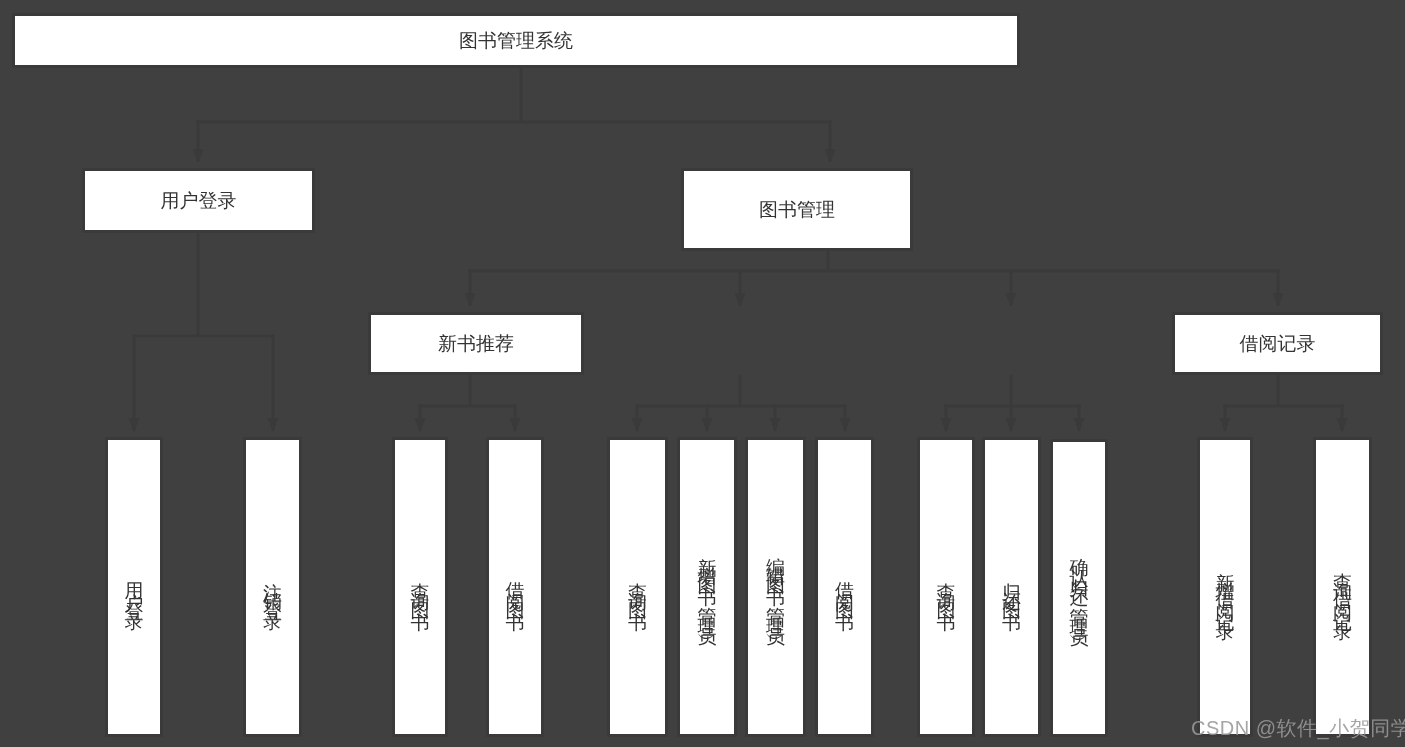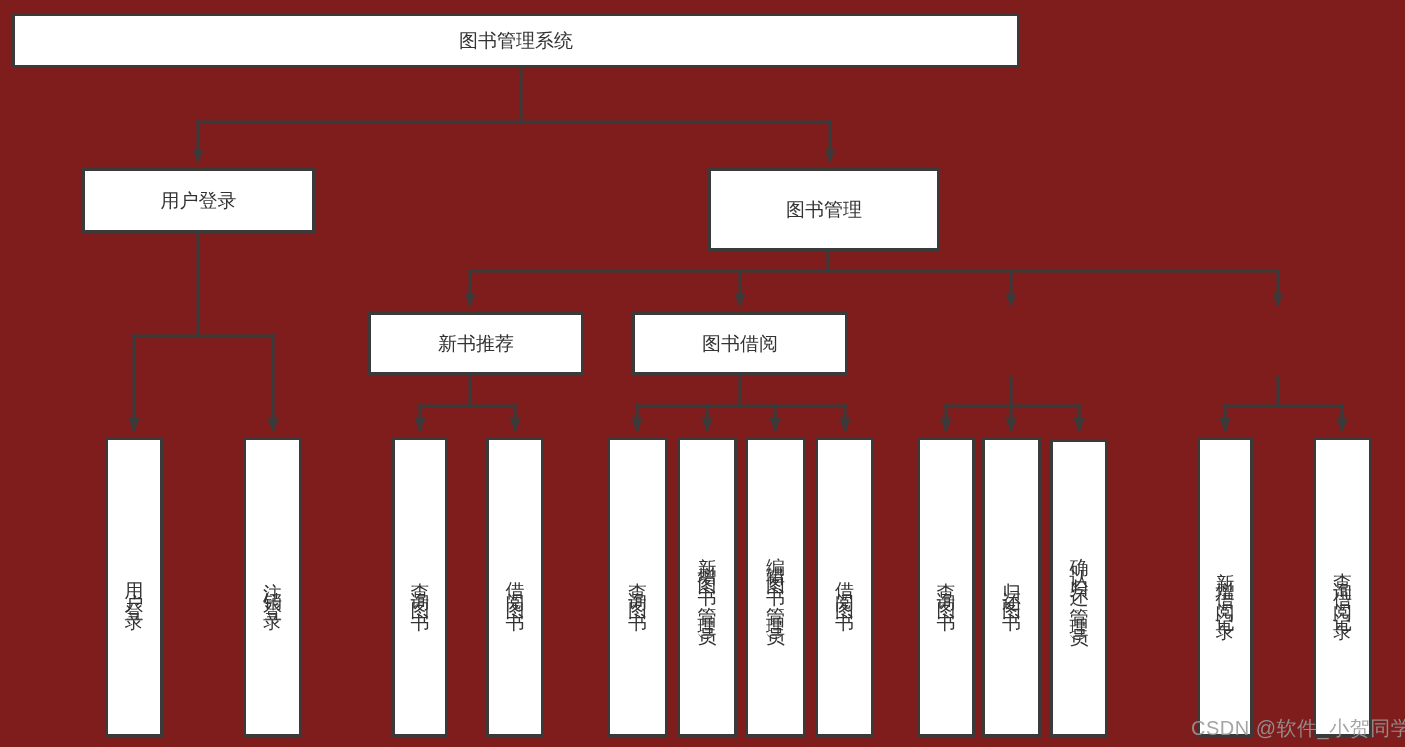--- a/index.html
+++ b/index.html
@@ -1,20 +1,20 @@
 <!DOCTYPE html>
 <html><head>
 <meta charset="utf-8">
 <style>
   html, body { margin: 0; padding: 0; background: #ffffff; }
   .stage {
     position: relative;
     width: 1405px;
     height: 747px;
-    background: #7f1d1d;
+    background: #404040;
     font-family: "Liberation Sans", "DejaVu Sans", sans-serif;
     color: #333333;
     overflow: hidden;
   }
   svg.wires { position: absolute; left: 0; top: 0; }
   .node {
     position: absolute;
     box-sizing: border-box;
     border: 3px solid #3a3a3a;
     background: #ffffff;
@@ -97,29 +97,29 @@
     </g>
   </svg>
 
   <div class="node" style="left:12px; top:13px; width:1008px; height:55px;">
     <span>图书管理系统</span>
   </div>
 
   <div class="node" style="left:82px; top:168px; width:233px; height:65px;">
     <span>用户登录</span>
   </div>
-  <div class="node" style="left:708px; top:168px; width:232px; height:83px;">
+  <div class="node" style="left:681px; top:168px; width:232px; height:83px;">
     <span>图书管理</span>
   </div>
 
   <div class="node" style="left:368px; top:312px; width:216px; height:63px;">
     <span>新书推荐</span>
   </div>
-  <div class="node" style="left:632px; top:312px; width:216px; height:63px;">
-    <span>图书借阅</span>
+  <div class="node" style="left:1172px; top:312px; width:211px; height:63px;">
+    <span>借阅记录</span>
   </div>
 
   <div class="node leaf" style="left:105px; top:437px; width:58px; height:300px;">
     <span class="vtext">用户登录</span>
   </div>
   <div class="node leaf" style="left:243px; top:437px; width:59px; height:300px;">
     <span class="vtext">注销登录</span>
   </div>
 
   <div class="node leaf" style="left:392px; top:437px; width:56px; height:300px;">

